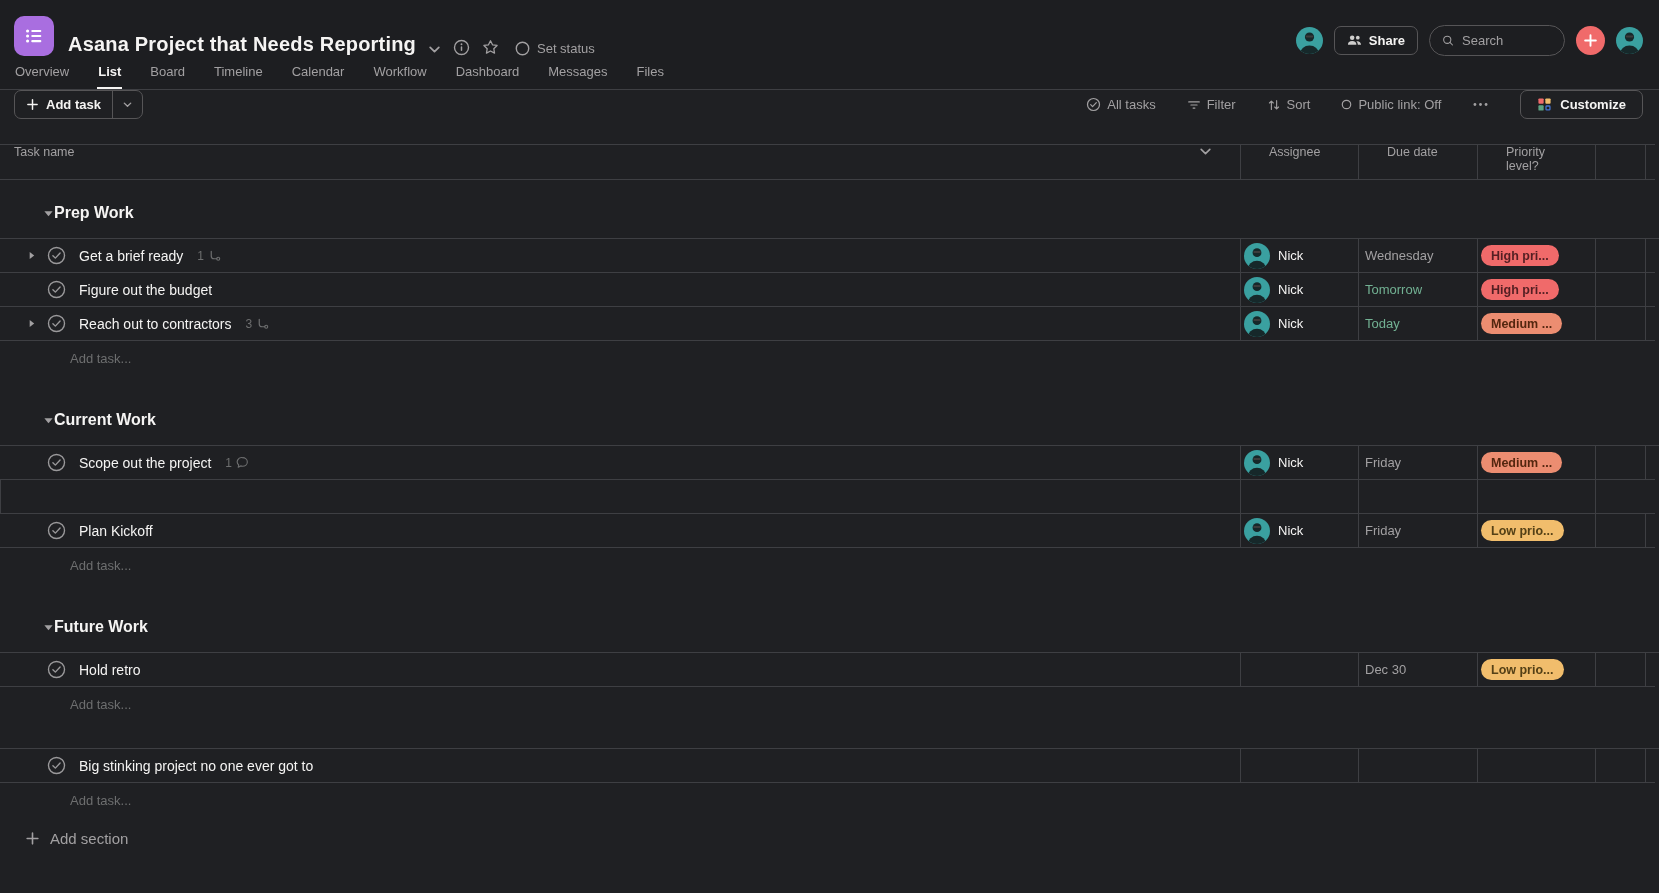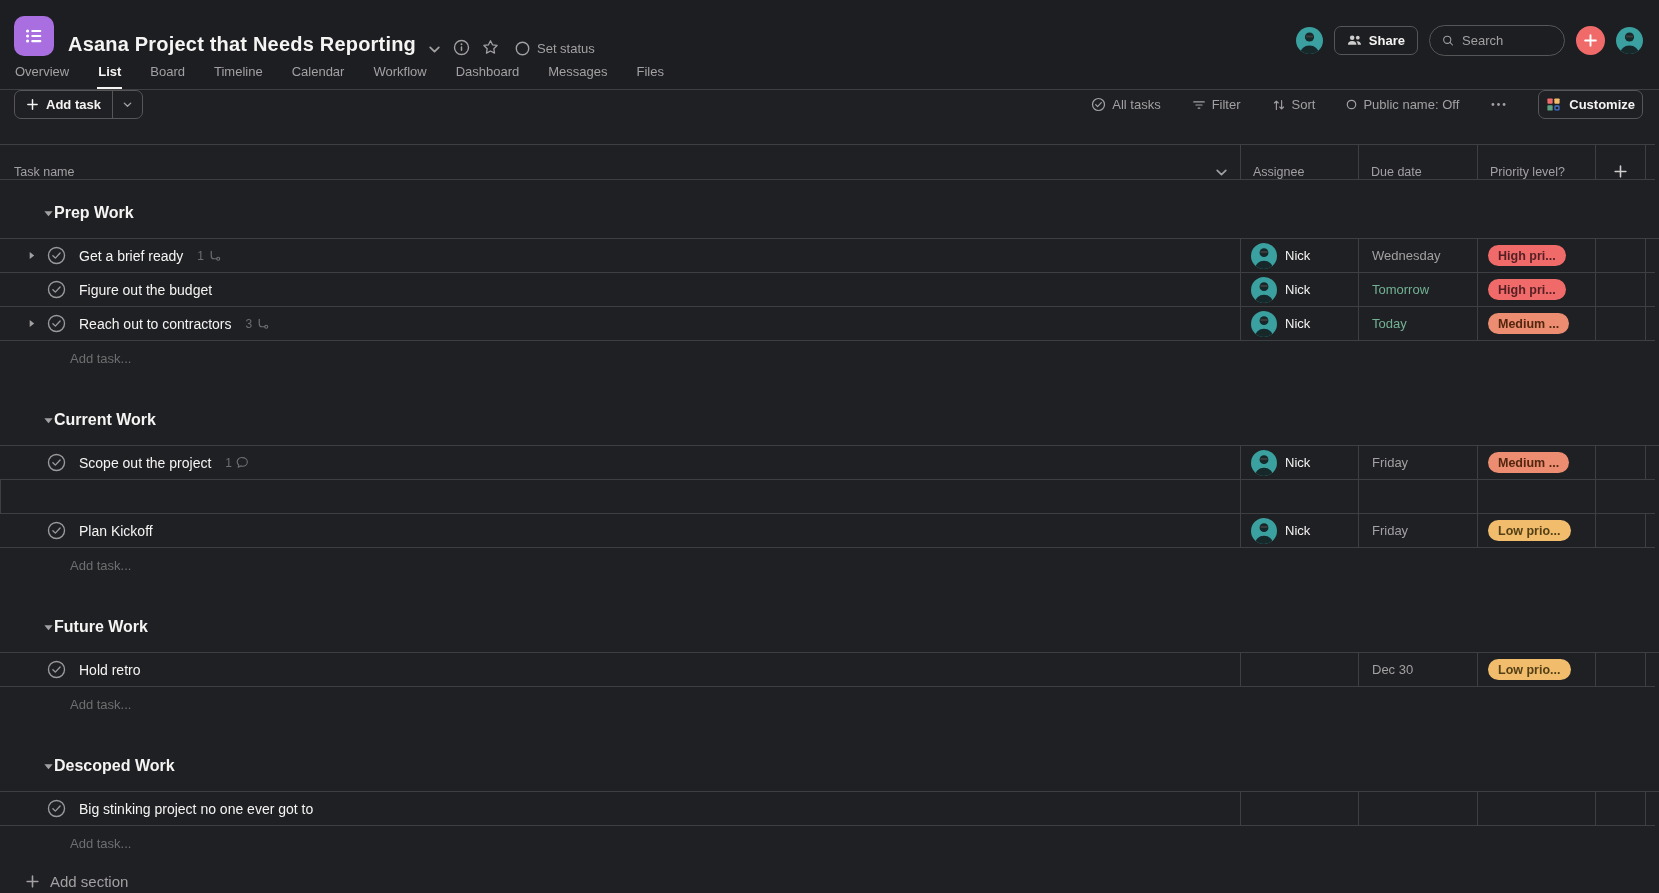--- a/index.html
+++ b/index.html
@@ -28,34 +28,34 @@
   .tabs{height:34px; display:flex; align-items:stretch; gap:27px; padding:0 14px; border-bottom:1px solid var(--line); background:var(--bg-top);}
   .tab{display:flex; align-items:center; font-size:13px; color:var(--muted); cursor:pointer; border-bottom:2px solid transparent; padding:0 1px;text-align:right;}
   .tab.active{color:var(--txt); border-bottom-color:#f5f4f3; font-weight:600;}
   
   .toolbar{height:54px; display:flex; align-items:flex-start; padding:0 16px 0 14px;}
   .addtask{display:flex; align-items:stretch; height:29px; border:1px solid var(--border-ctl); border-radius:7px; overflow:hidden; cursor:pointer;}
   .addtask .main{display:flex; align-items:center; gap:7px; padding:0 11px; font-size:13px; font-weight:600;}
   .addtask .caret{display:flex; align-items:center; padding:0 9px; border-left:1px solid var(--border-ctl); color:var(--muted);}
   .toolbar-right{margin-left:auto; display:flex; align-items:center; gap:31px;}
   .tool-item{display:flex; align-items:center; gap:6px; color:var(--muted); font-size:13px; cursor:pointer; white-space:nowrap;}
-  .customize{display:flex; align-items:center; gap:8px; height:29px; padding:0 7px; border:1px solid var(--border-ctl); border-radius:7px; font-size:13px; font-weight:600; color:var(--txt); cursor:pointer;}
+  .customize{display:flex; align-items:center; gap:8px; height:29px; padding:0 16px; border:1px solid var(--border-ctl); border-radius:7px; font-size:13px; font-weight:600; color:var(--txt); cursor:pointer;}
   
   .grid{display:grid; grid-template-columns:1240px 118px 119px 118px 50px 1fr; width:1655px;}
   .thead{height:36px; border-top:1px solid var(--line); border-bottom:1px solid var(--line); color:var(--muted); font-size:12.5px;}
-  .thead .cell{display:flex; align-items:flex-end; padding:0 12px; border-left:1px solid var(--line);}
+  .thead .cell{display:flex; align-items:flex-start; padding:0 28px; border-left:1px solid var(--line);}
   .thead .cell.first{border-left:none; justify-content:space-between; padding-left:14px;}
   .content{overflow:hidden;}
   .section{margin-top:27px;}
   .section.first{margin-top:15px;}
   .sec-head{height:36px; display:flex; align-items:center; padding-left:43px; margin-bottom:7px; cursor:pointer;}
   .sec-title{font-size:16px; font-weight:600;}
   .rows{border-top:1px solid var(--line);}
   .trow{height:34px; border-bottom:1px solid var(--line); cursor:pointer;}
-  .trow .cell{display:flex; align-items:center; padding:0 10px; border-left:1px solid var(--line); overflow:hidden;}
+  .trow .cell{display:flex; align-items:center; padding:0 3px; border-left:1px solid var(--line); overflow:hidden;}
   .trow .cell.taskcell{border-left:none; padding-left:27px; gap:0;}
   .expand{width:20px; display:flex; align-items:center; color:var(--muted); flex:none;}
   .checkcirc{color:#9a999b; margin-right:13px; display:flex; flex:none;}
   .tname{font-size:14px; color:var(--txt); white-space:nowrap;}
   .badge{display:flex; align-items:center; gap:4px; color:var(--dim); font-size:12px; margin-left:14px;}
   .assignee-wrap{display:flex; align-items:center; gap:8px;}
   .assignee-wrap .avatar{width:26px; height:26px;}
   .aname{font-size:13px; color:var(--txt);}
   .due{font-size:13px; color:var(--muted); padding-left:3px;}
   .pill{height:21px; display:inline-flex; align-items:center; padding:0 10px; border-radius:11px; font-size:12.5px; font-weight:600; white-space:nowrap;}
@@ -184,21 +184,21 @@
       <svg width="14" height="14" viewBox="0 0 16 16">
           <path d="M5 13V3.5M5 3.5L2.8 5.7M5 3.5l2.2 2.2" fill="none" stroke="currentColor" stroke-width="1.3" stroke-linecap="round" stroke-linejoin="round"></path>
           <path d="M11 3v9.5M11 12.5l-2.2-2.2M11 12.5l2.2-2.2" fill="none" stroke="currentColor" stroke-width="1.3" stroke-linecap="round" stroke-linejoin="round"></path>
         </svg>
       <span>Sort</span>
     </span>
     <span class="tool-item">
       <svg width="11" height="11" viewBox="0 0 12 12">
           <circle cx="6" cy="6" r="4.6" fill="none" stroke="currentColor" stroke-width="1.3"></circle>
         </svg>
-      <span>Public name: Off</span>
+      <span>Public link: Off</span>
     </span>
     <span class="tool-item">
       <svg width="17" height="13" viewBox="0 0 18 14" fill="currentColor">
           <circle cx="3" cy="7" r="1.5"></circle>
           <circle cx="9" cy="7" r="1.5"></circle>
           <circle cx="15" cy="7" r="1.5"></circle>
         </svg>
     </span>
     <span class="customize">
       <svg width="15" height="15" viewBox="0 0 16 16">
@@ -523,26 +523,20 @@
     <div class="cell"></div>
     <div class="cell"></div>
   </div>
 </div>
     <div class="addrow">
         <span>Add task...</span>
       </div>
   </section>
 
   <section class="section">
-    <div class="sec-head">
-      <svg width="11" height="11" viewBox="0 0 12 12">
-          <path d="M1.5 3.5h9L6 9z" fill="#a2a0a2"></path>
-        </svg>
-      <span class="sec-title">Descoped Work</span>
-    </div>
     <div class="rows">
   <div class="grid trow">
     <div class="cell taskcell">
       <span class="expand" style="visibility: hidden;">
         <svg width="9" height="9" viewBox="0 0 10 10">
                 <path d="M3 1l5 4-5 4z" fill="#a2a0a2"></path>
               </svg>
       </span>
       <span class="checkcirc">
         <svg width="19" height="19" viewBox="0 0 18 18">

